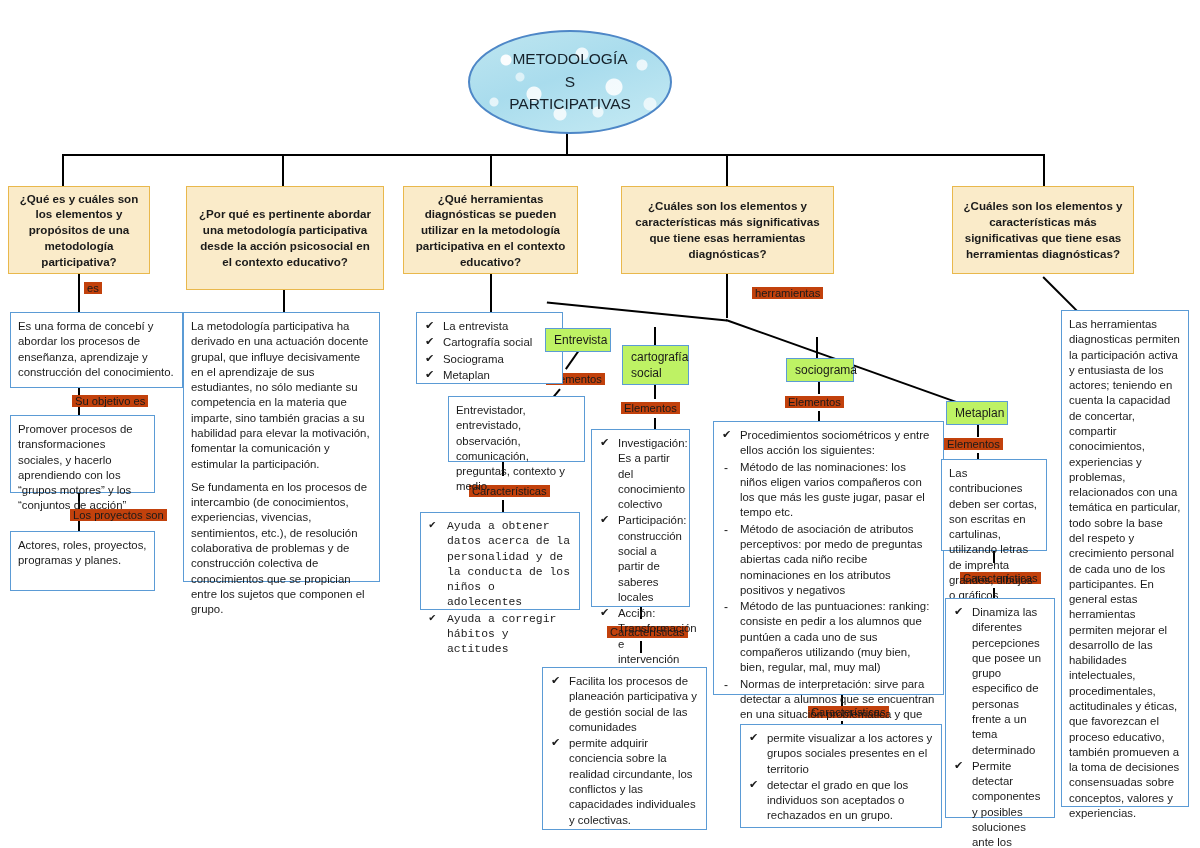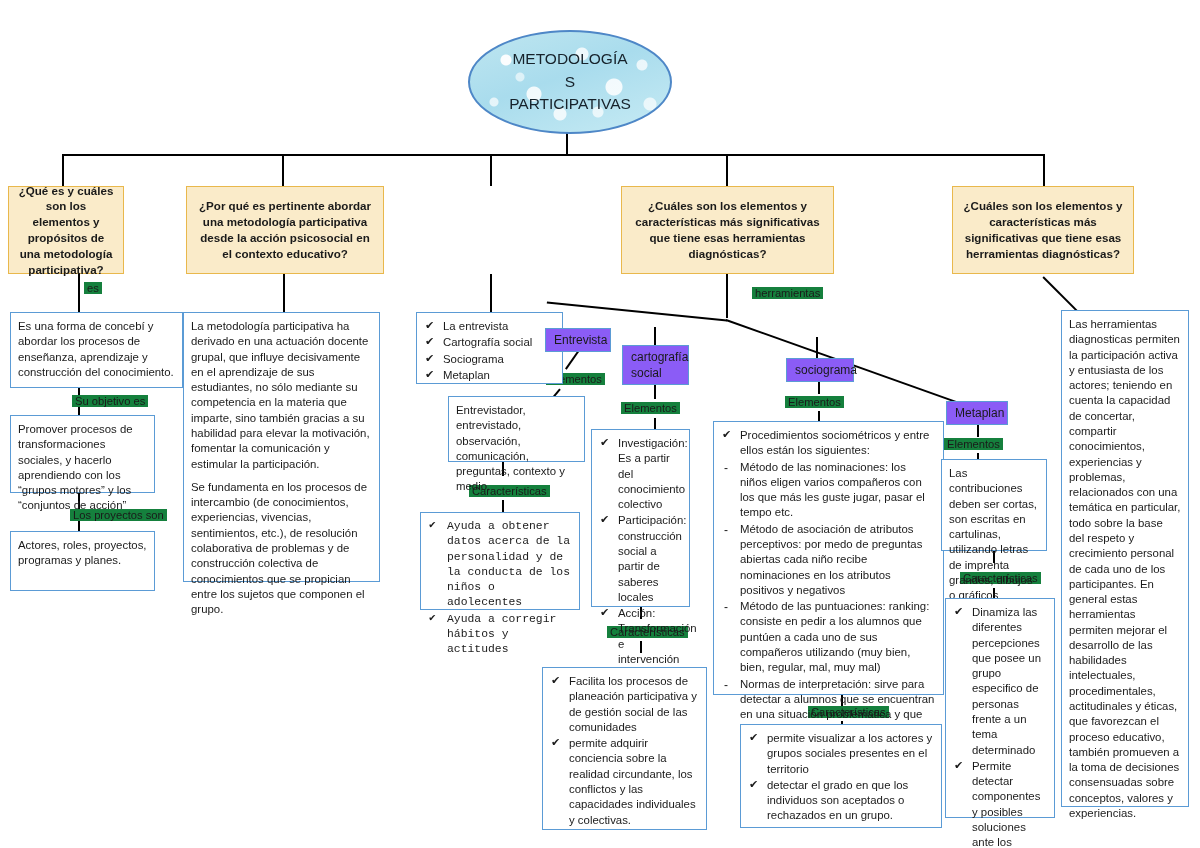--- a/index.html
+++ b/index.html
@@ -29,21 +29,21 @@
     border:1.6px solid #E9B84C;
     background:#FAEBC9;
     padding:7px 8px;
     text-align:center;
     font-weight:bold;
     font-size:11.6px;
     line-height:1.36;
   }
   .small-node{
     border:1.6px solid #5B9BD5;
-    background:#8b5cf6;
+    background:#bef264;
     padding:4px 8px;
     font-size:12px;
     line-height:1.3;
     text-align:left;
   }
   .vcenter{display:flex;flex-direction:column;justify-content:center;}
 
   
   .ellipse{
     position:absolute;
@@ -73,21 +73,21 @@
   .ln{position:absolute;background:#000;z-index:2;}
   .lnv{width:2.4px;}
   .lnh{height:2.4px;}
   .diag{position:absolute;background:#000;height:2.4px;transform-origin:0 50%;z-index:2;}
 
   
   .cap{
     position:absolute;
     font-size:11.2px;
     color:#1a1a1a;
-    background:#15803d;
+    background:#c2410c;
     padding:0 3px;
     white-space:nowrap;
     z-index:4;
   }
 
   
   ul.chk{margin:0;padding:0;list-style:none;}
   ul.chk>li{
     position:relative;
     padding-left:19px;
@@ -119,28 +119,31 @@
 
   <div class="ln lnv" style="left:566px;top:128px;height:27px;"></div>
   <div class="ln lnh" style="left:62px;top:154px;width:983px;"></div>
 
   <div class="ln lnv" style="left:62px;top:154px;height:32px;"></div>
   <div class="ln lnv" style="left:282px;top:154px;height:32px;"></div>
   <div class="ln lnv" style="left:490px;top:154px;height:32px;"></div>
   <div class="ln lnv" style="left:726px;top:154px;height:32px;"></div>
   <div class="ln lnv" style="left:1043px;top:154px;height:32px;"></div>
 
-  <div class="box gold vcenter" style="left:8px;top:186px;width:116px;height:88px;">
+  <div class="box gold vcenter" style="left:8px;top:186px;width:142px;height:88px;">
     <span>¿Qué es y cuáles son los elementos y propósitos de una metodología participativa?</span>
   </div>
 
-  <div class="box gold vcenter" style="left:186px;top:186px;width:198px;height:88px;">
+  <div class="box gold vcenter" style="left:186px;top:186px;width:198px;height:104px;">
     <span>¿Por qué es pertinente abordar una metodología participativa desde la acción psicosocial en el contexto educativo?</span>
   </div>
 
+  <div class="box gold vcenter" style="left:403px;top:186px;width:175px;height:88px;">
+    <span>¿Qué herramientas diagnósticas se pueden utilizar en la metodología participativa en el contexto educativo?</span>
+  </div>
 
   <div class="box gold vcenter" style="left:621px;top:186px;width:213px;height:88px;">
     <span>¿Cuáles son los elementos y características más significativas que tiene esas herramientas diagnósticas?</span>
   </div>
 
   <div class="box gold vcenter" style="left:952px;top:186px;width:182px;height:88px;">
     <span>¿Cuáles son los elementos y características más significativas que tiene esas herramientas diagnósticas?</span>
   </div>
 
   <div class="ln lnv" style="left:78px;top:274px;height:38px;"></div>
@@ -247,21 +250,21 @@
   <div class="box small-node" style="left:786px;top:358px;width:68px;height:24px;">
     <span>sociograma</span>
   </div>
 
   <div class="ln lnv" style="left:818px;top:382px;height:12px;"></div>
   <div class="cap" style="left:785px;top:396px;">Elementos</div>
   <div class="ln lnv" style="left:818px;top:411px;height:10px;"></div>
 
   <div class="box blue" style="left:713px;top:421px;width:231px;height:274px;">
     <ul class="chk">
-      <li class="c">Procedimientos sociométricos y entre ellos están los siguientes:</li>
+      <li class="c">Procedimientos sociométricos y entre ellos acción los siguientes:</li>
       <li class="d"> Método de las nominaciones: los niños eligen varios compañeros con los que más les guste jugar, pasar el tempo etc.</li>
       <li class="d"> Método de asociación de atributos perceptivos: por medo de preguntas abiertas cada niño recibe nominaciones en los atributos positivos y negativos</li>
       <li class="d">Método de las puntuaciones: ranking: consiste en pedir a los alumnos que puntúen a cada uno de sus compañeros utilizando (muy bien, bien, regular, mal, muy mal)</li>
       <li class="d">Normas de interpretación: sirve para detectar a alumnos que se encuentran en una situación problemática y que tanto son rechazado por sus compañeros.</li>
     </ul>
   </div>
 
   <div class="ln lnv" style="left:841px;top:695px;height:12px;"></div>
   <div class="cap" style="left:808px;top:706px;">Características</div>
   <div class="ln lnv" style="left:841px;top:721px;height:11px;"></div>

